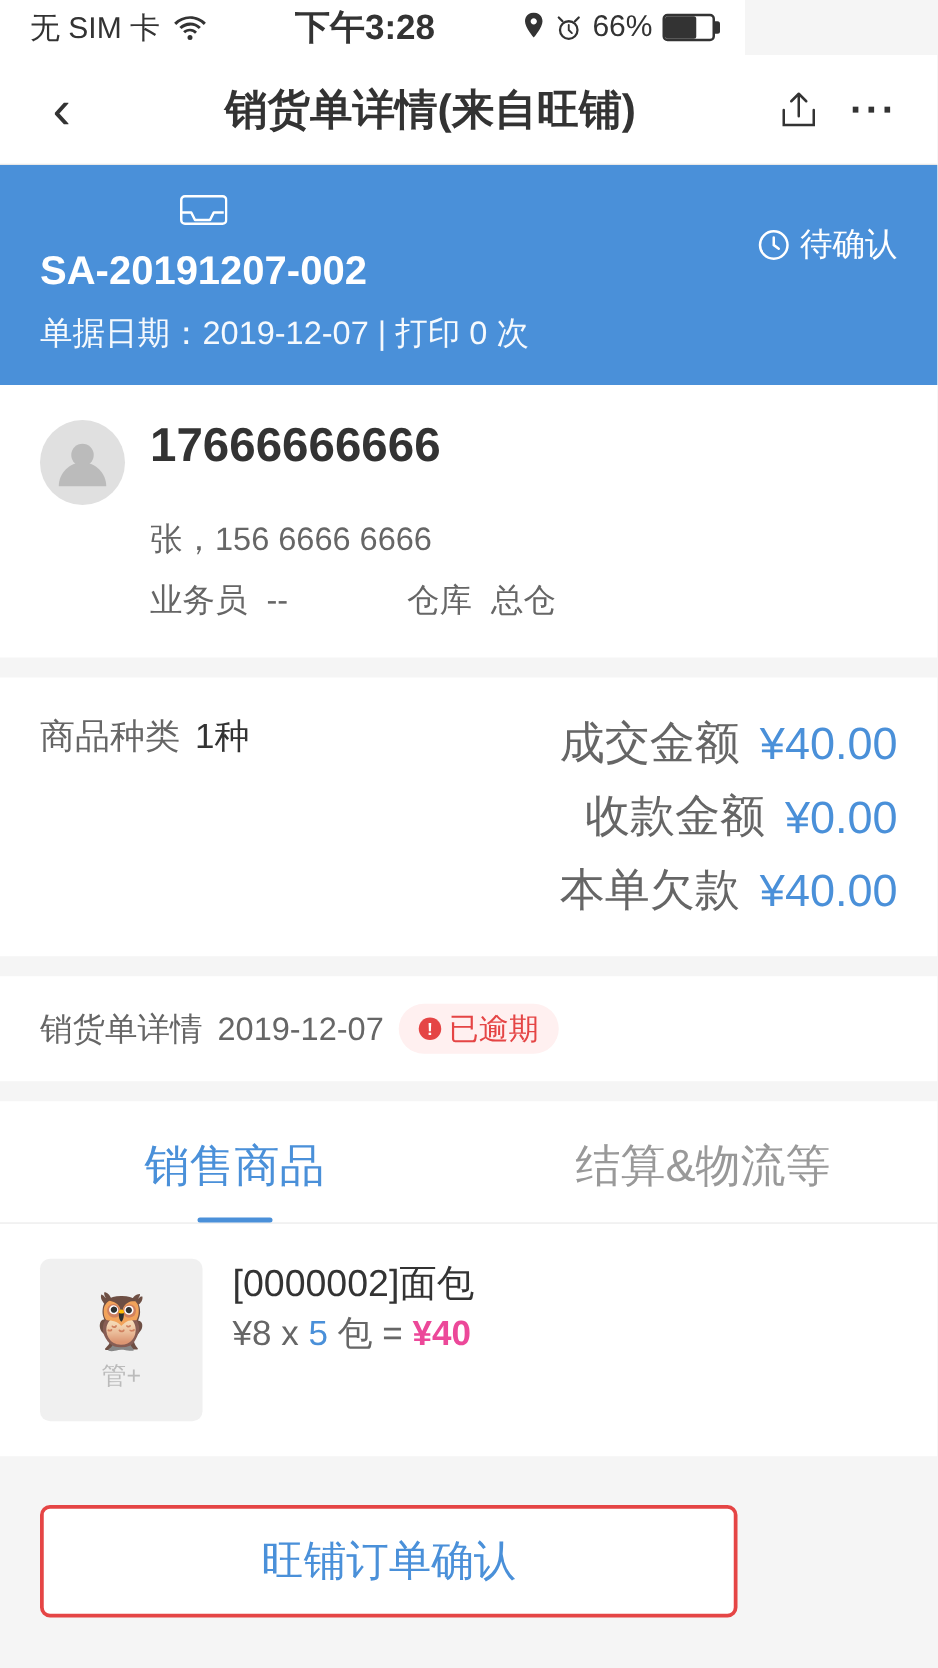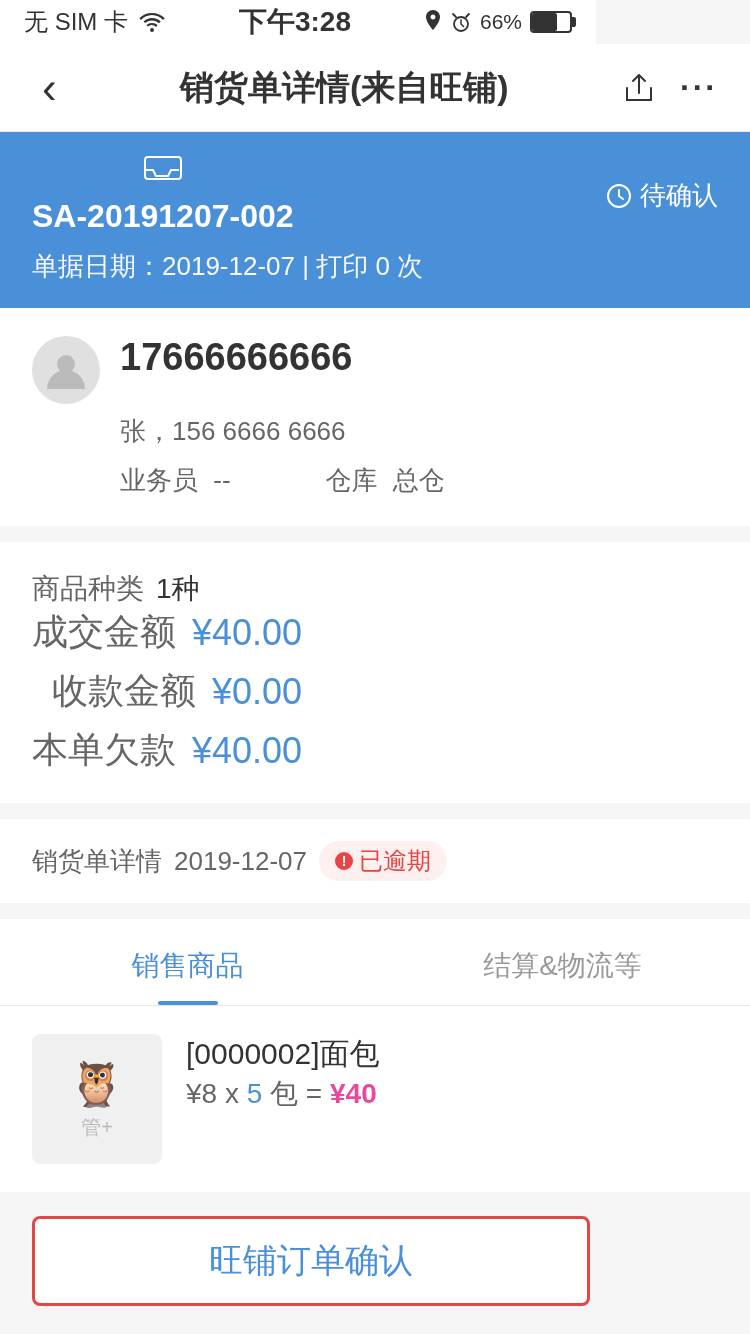--- a/index.html
+++ b/index.html
@@ -31,21 +31,21 @@
       gap: 10px;
     }
     .status-bar-center {
       font-size: 28px;
       font-weight: 600;
     }
     .status-bar-right {
       display: flex;
       align-items: center;
       gap: 8px;
-      font-size: 21px;
+      font-size: 24px;
     }
     .battery-icon {
       display: inline-block;
       width: 42px;
       height: 22px;
       border: 2px solid #333;
       border-radius: 4px;
       position: relative;
     }
     .battery-icon::after {
@@ -176,21 +176,20 @@
     }
 
     
     .summary-card {
       background: #fff;
       padding: 28px 32px;
       margin-bottom: 16px;
       display: flex;
       align-items: flex-start;
       justify-content: space-between;
-      flex-direction: column;
     }
     .summary-left {
       display: flex;
       align-items: center;
       gap: 12px;
       font-size: 28px;
       color: #666;
     }
     .summary-label {
       color: #666;
@@ -255,21 +254,21 @@
     
     .tabs-bar {
       background: #fff;
       display: flex;
       border-bottom: 1px solid #e8e8e8;
     }
     .tab-item {
       flex: 1;
       text-align: center;
       padding: 28px 0 20px;
-      font-size: 28px;
+      font-size: 36px;
       color: #999;
       position: relative;
       cursor: pointer;
     }
     .tab-item.active {
       color: #4A90D9;
     }
     .tab-item.active::after {
       content: '';
       display: block;
@@ -338,21 +337,21 @@
     }
     .price-total {
       color: #ec4899;
       font-weight: 600;
       margin-top: 28px;
     }
 
     
     .confirm-btn-wrap {
       position: fixed;
-      bottom: 28px;
+      bottom: 40px;
       left: 0;
       width: 622px;
       padding: 0 32px;
       background: transparent;
     }
     .confirm-btn {
       width: 100%;
       height: 90px;
       border: 3px solid #e54545;
       background: #fff;

